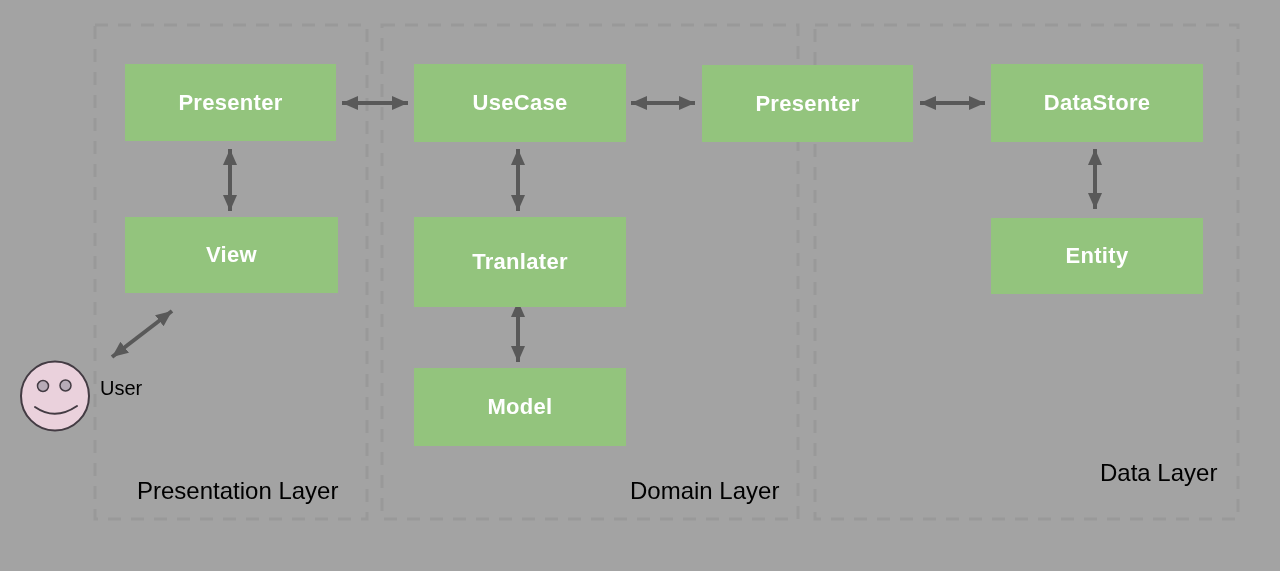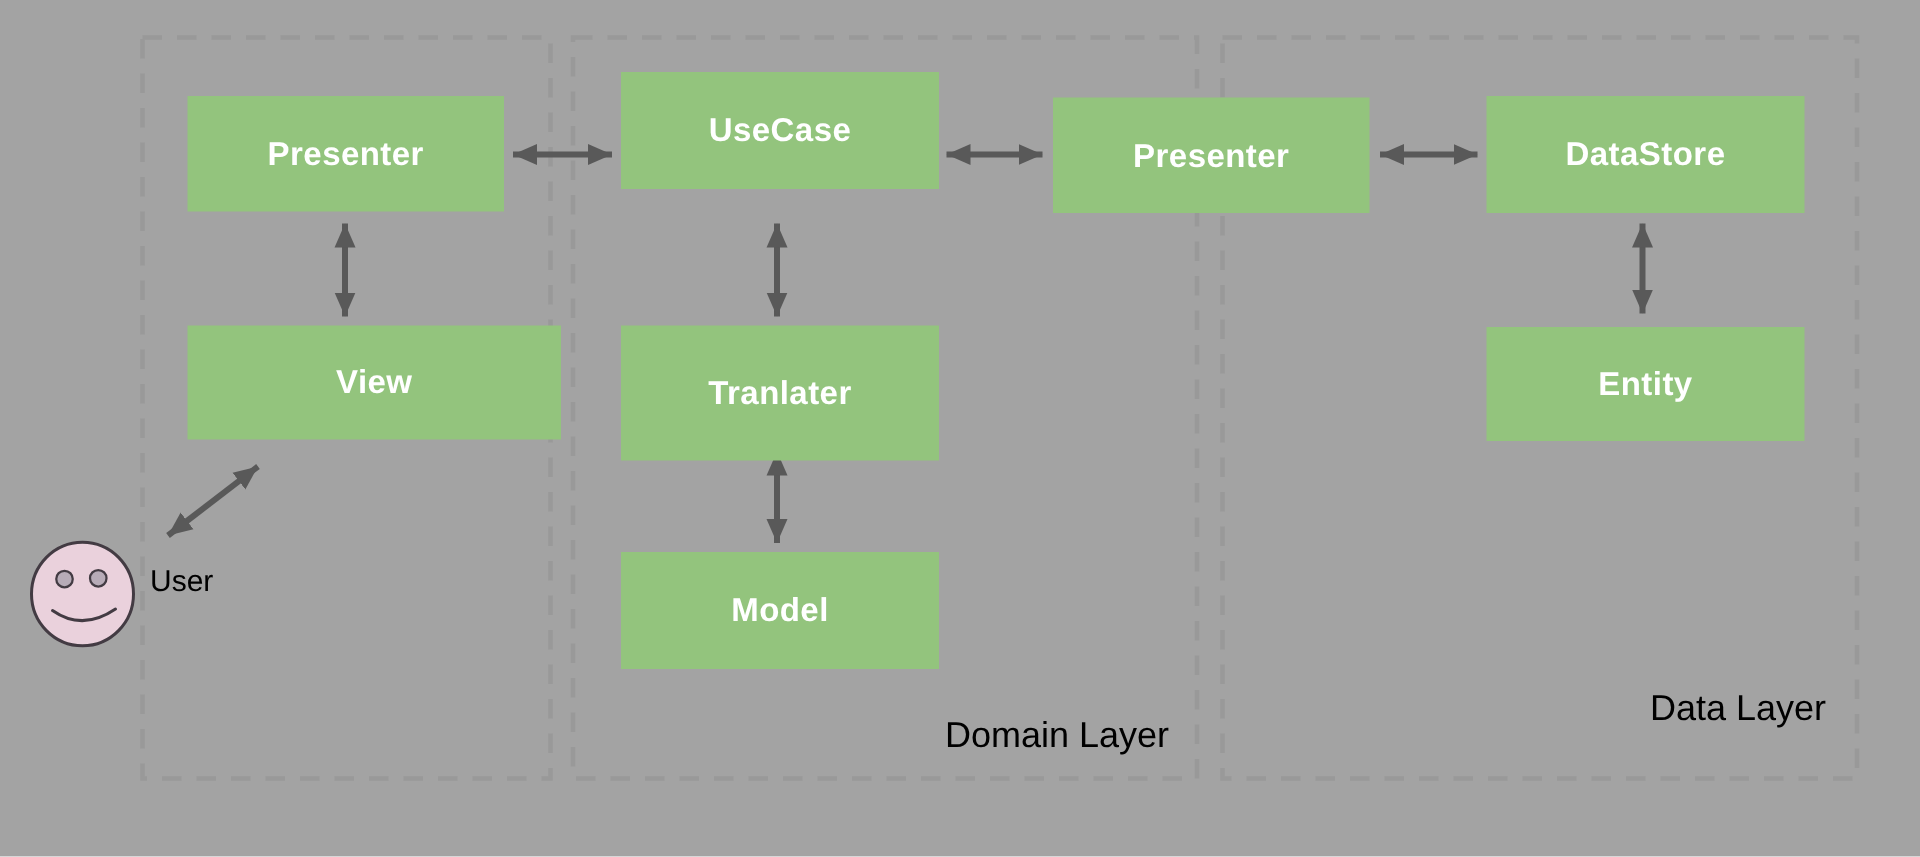--- a/index.html
+++ b/index.html
@@ -46,22 +46,22 @@
     background: var(--green);
     color: var(--node-text);
     display: flex;
     align-items: center;
     justify-content: center;
     font-size: 22px;
     font-weight: bold;
     letter-spacing: 0.3px;
   }
   .node-presenter  { left: 125px; top: 64px;  width: 211px; height: 77px; }
-  .node-view       { left: 125px; top: 217px; width: 249px; height: 76px; }
-  .node-usecase    { left: 414px; top: 48px;  width: 212px; height: 78px; }
+  .node-view       { left: 125px; top: 217px; width: 213px; height: 76px; }
+  .node-usecase    { left: 414px; top: 64px;  width: 212px; height: 78px; }
   .node-tranlater  { left: 414px; top: 217px; width: 212px; height: 90px; }
   .node-model      { left: 414px; top: 368px; width: 212px; height: 78px; }
   .node-repository { left: 702px; top: 65px;  width: 211px; height: 77px; }
   .node-datastore  { left: 991px; top: 64px;  width: 212px; height: 78px; }
   .node-entity     { left: 991px; top: 218px; width: 212px; height: 76px; }
   .layer-label {
     position: absolute;
     z-index: 3;
     color: var(--label);
     font-size: 24px;
@@ -116,18 +116,19 @@
 
   <div class="node node-presenter">Presenter</div>
   <div class="node node-view">View</div>
   <div class="node node-usecase">UseCase</div>
   <div class="node node-tranlater">Tranlater</div>
   <div class="node node-model">Model</div>
   <div class="node node-repository">Presenter</div>
   <div class="node node-entity">Entity</div>
   <div class="node node-datastore">DataStore</div>
 
+  <div class="layer-label label-presentation">Presentation Layer</div>
   <div class="layer-label label-domain">Domain Layer</div>
   <div class="layer-label label-data">Data Layer</div>
 
   <div class="user-label">User</div>
 
 </div>
 
 </body></html>

